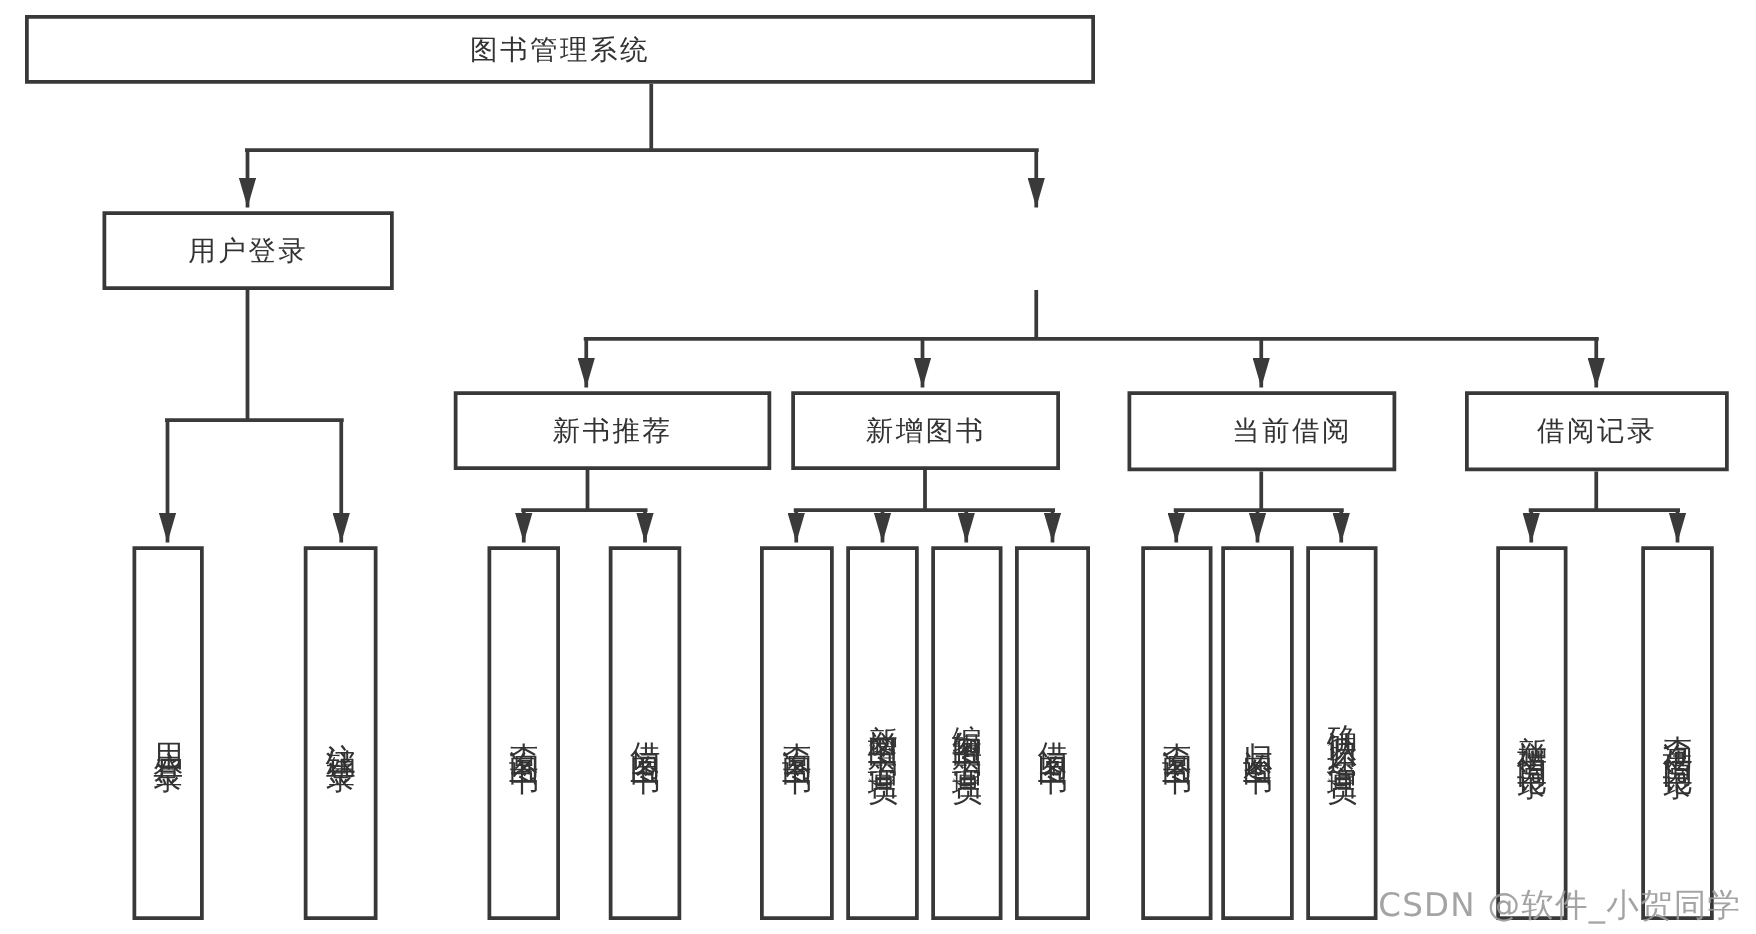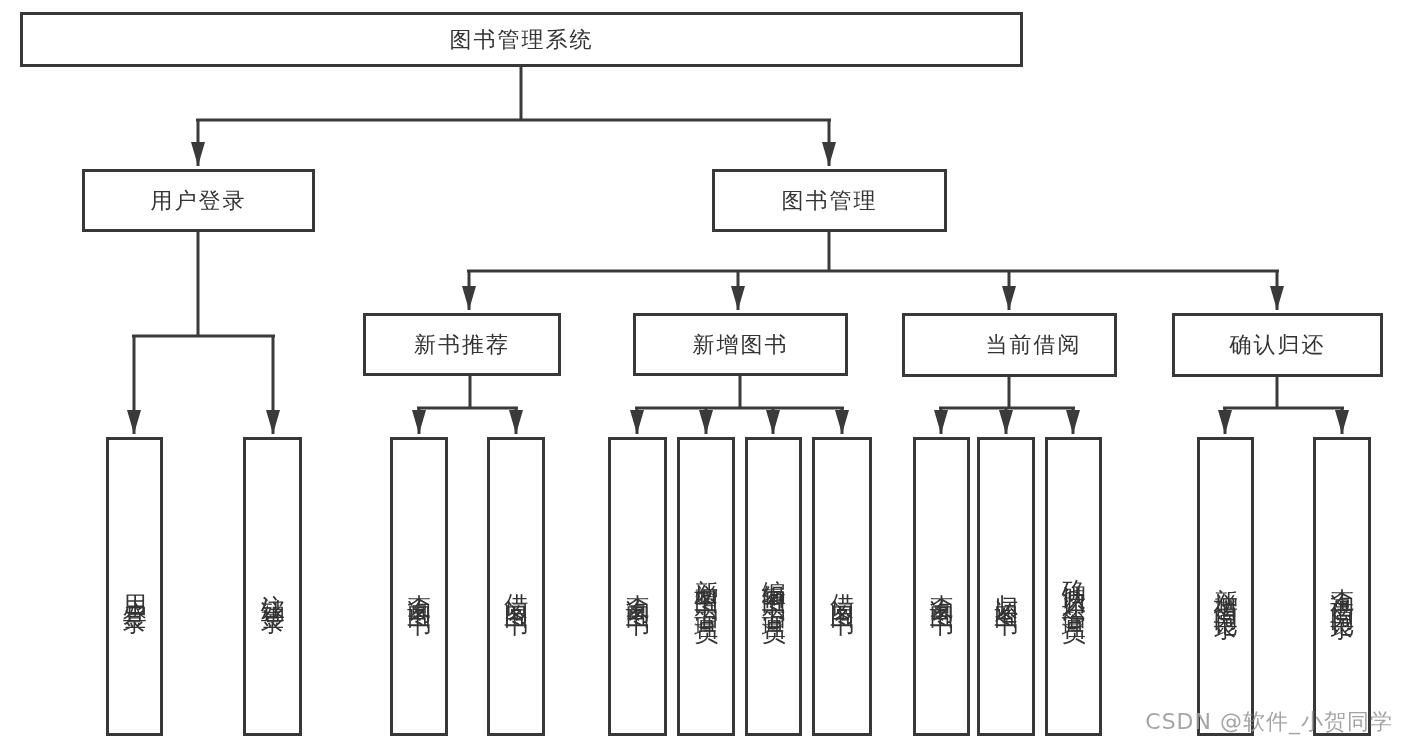--- a/index.html
+++ b/index.html
@@ -22,43 +22,43 @@
   }
   .hbox span{
     font-size:22px;letter-spacing:2px;white-space:nowrap;
   }
   .vbox span{
     writing-mode:vertical-rl;
     text-orientation:mixed;
     font-size:24px;letter-spacing:6px;line-height:1.1;
   }
   
-  .n-root         {left:20px;  top:12px;  width:1003px;height:55px;}
+  .n-root         {left:20px;  top:12px;  width:856px;height:55px;}
   .n-login        {left:82px;  top:169px; width:233px; height:63px;}
   .n-mgmt         {left:712px; top:169px; width:235px; height:63px;}
-  .n-rec          {left:363px; top:313px; width:198px; height:63px;}
+  .n-rec          {left:363px; top:313px; width:254px; height:63px;}
   .n-borrow       {left:633px; top:313px; width:215px; height:63px;}
   .n-current      {left:902px; top:313px; width:215px; height:64px;padding-left:48px;}
   .n-record       {left:1172px;top:313px; width:211px; height:64px;}
   .n-login-user   {left:106px; top:437px; width:57px;  height:299px;}
   .n-login-logout {left:243px; top:437px; width:59px;  height:299px;}
   .n-rec-query    {left:390px; top:437px; width:58px;  height:299px;}
   .n-rec-borrow   {left:487px; top:437px; width:58px;  height:299px;}
   .n-borrow-query {left:608px; top:437px; width:59px;  height:299px;}
   .n-borrow-add   {left:677px; top:437px; width:58px;  height:299px;}
   .n-borrow-edit  {left:745px; top:437px; width:57px;  height:299px;}
   .n-borrow-borrow{left:812px; top:437px; width:60px;  height:299px;}
   .n-cur-query    {left:913px; top:437px; width:57px;  height:299px;}
   .n-cur-return   {left:977px; top:437px; width:58px;  height:299px;}
   .n-cur-confirm  {left:1045px;top:437px; width:57px;  height:299px;}
   .n-record-add   {left:1197px;top:437px; width:57px;  height:299px;}
   .n-record-query {left:1313px;top:437px; width:58px;  height:299px;}
   #watermark{
     position:absolute;right:12px;top:707px;
-    font-size:22px;color:#9b9b9b;opacity:.9;
+    font-size:26px;color:#9b9b9b;opacity:.9;
     letter-spacing:1px;white-space:nowrap;z-index:5;
   }
 </style>
 </head>
 <body>
 
 <div id="stage">
 
   <svg id="connectors" viewBox="0 0 1405 747" xmlns="http://www.w3.org/2000/svg">
     <defs>
@@ -108,35 +108,32 @@
     <line x1="1342" y1="408" x2="1342" y2="434" marker-end="url(#arrow)"></line>
   </svg>
 
   <div class="box hbox n-root">
     <span>图书管理系统</span>
   </div>
 
   <div class="box hbox n-login">
     <span>用户登录</span>
   </div>
-  <div class="box hbox n-mgmt">
-    <span>图书管理</span>
-  </div>
 
   <div class="box hbox n-rec">
     <span>新书推荐</span>
   </div>
   <div class="box hbox n-borrow">
     <span>新增图书</span>
   </div>
   <div class="box hbox n-current">
     <span>当前借阅</span>
   </div>
   <div class="box hbox n-record">
-    <span>确认归还</span>
+    <span>借阅记录</span>
   </div>
 
   <div class="box vbox n-login-user">
     <span>用户登录</span>
   </div>
   <div class="box vbox n-login-logout">
     <span>注销登录</span>
   </div>
 
   <div class="box vbox n-rec-query">

